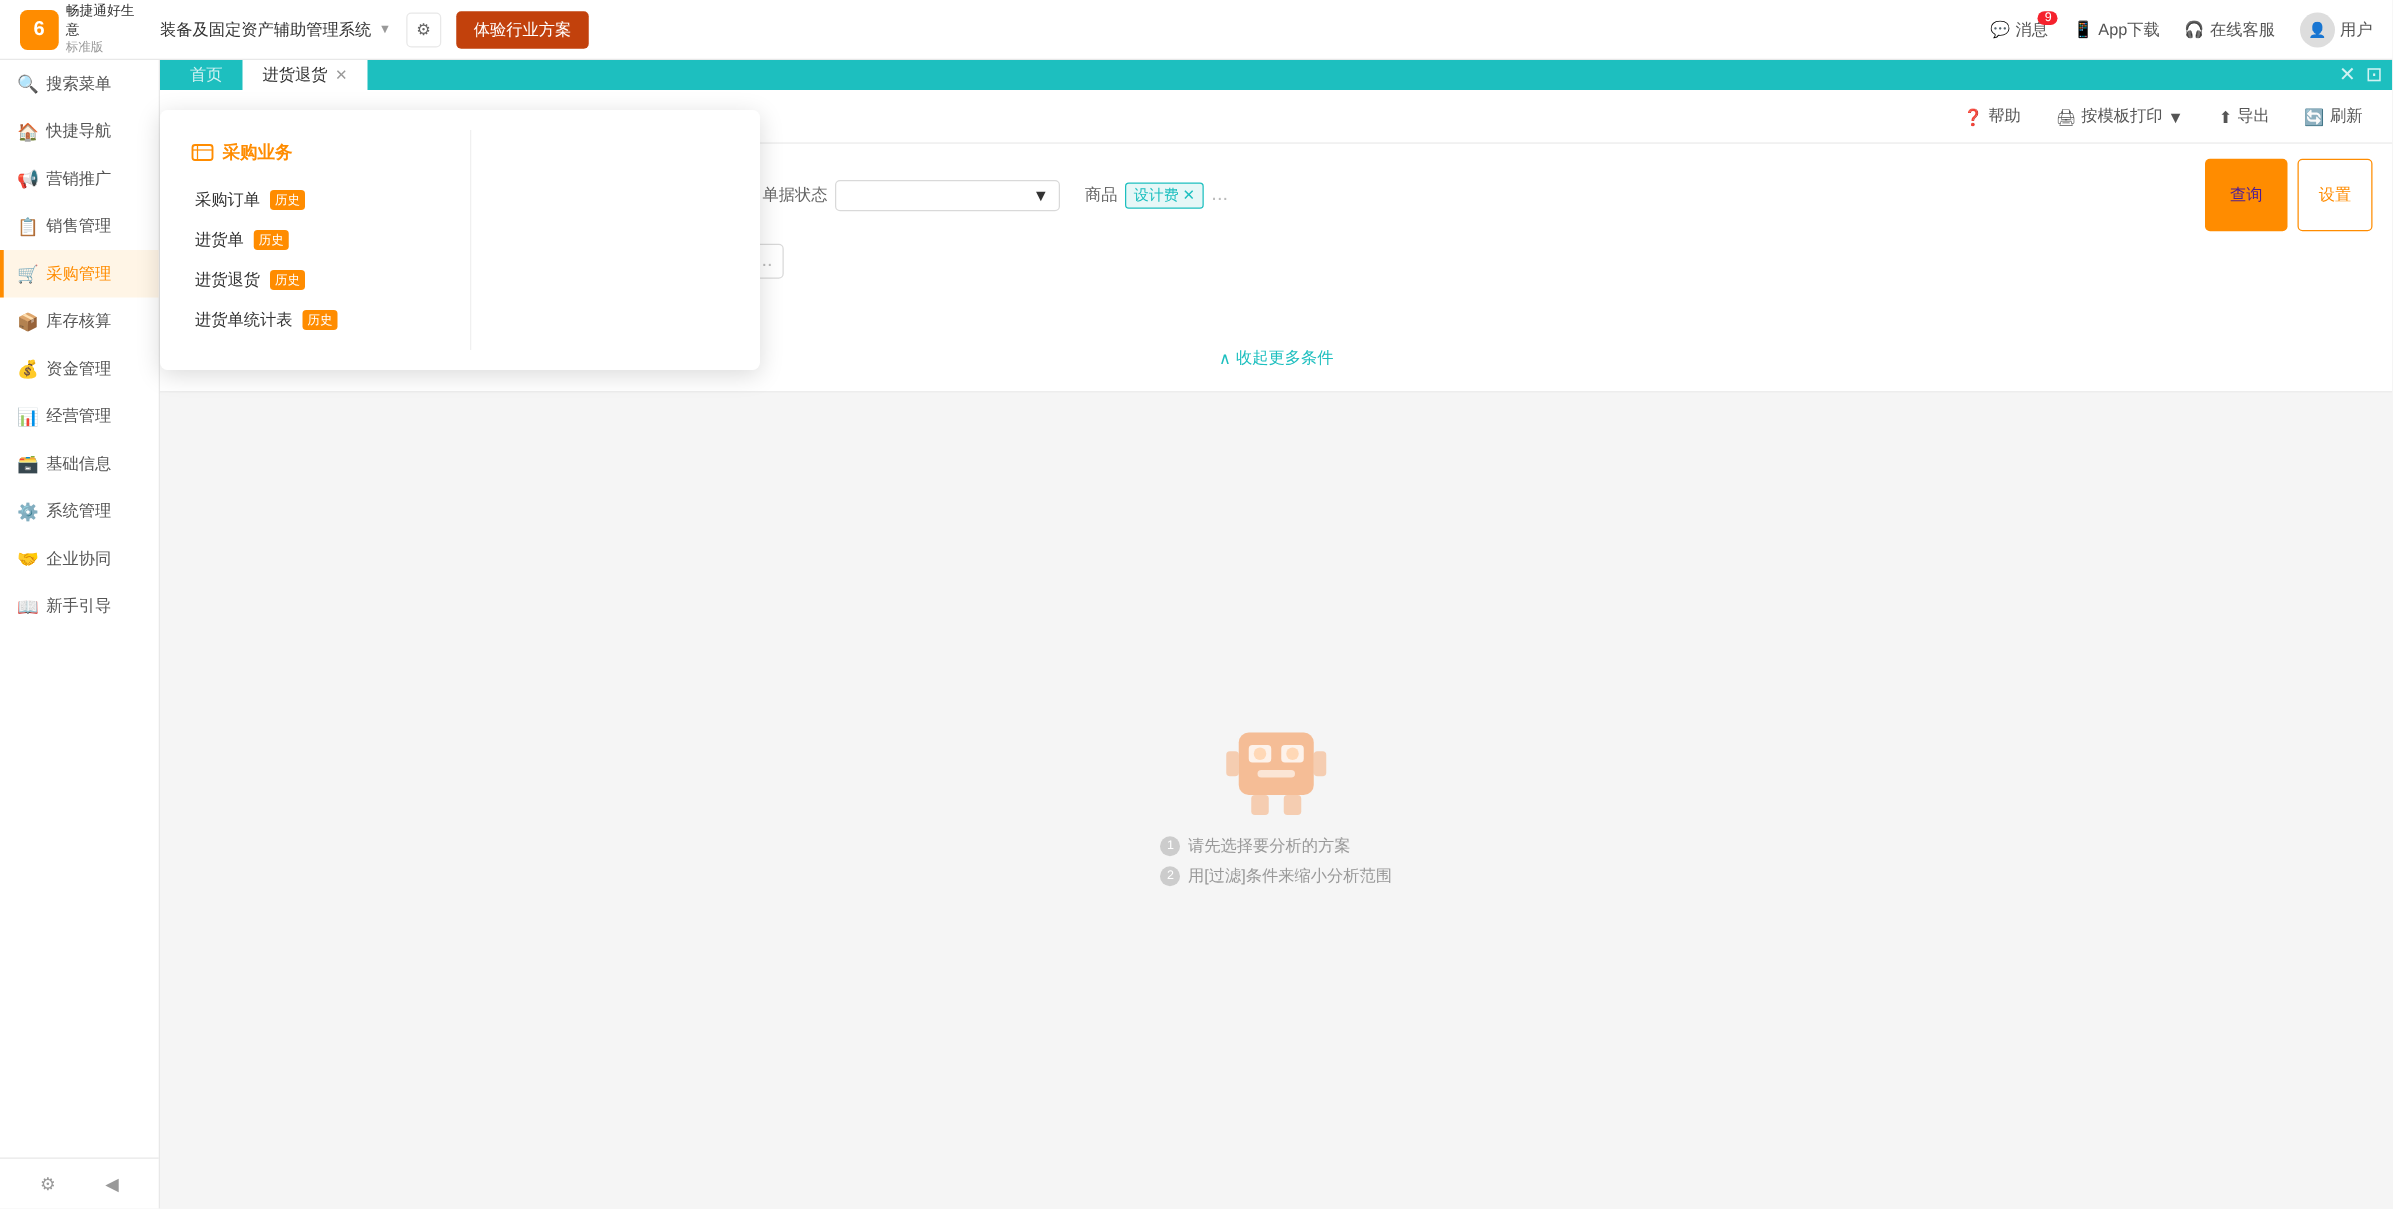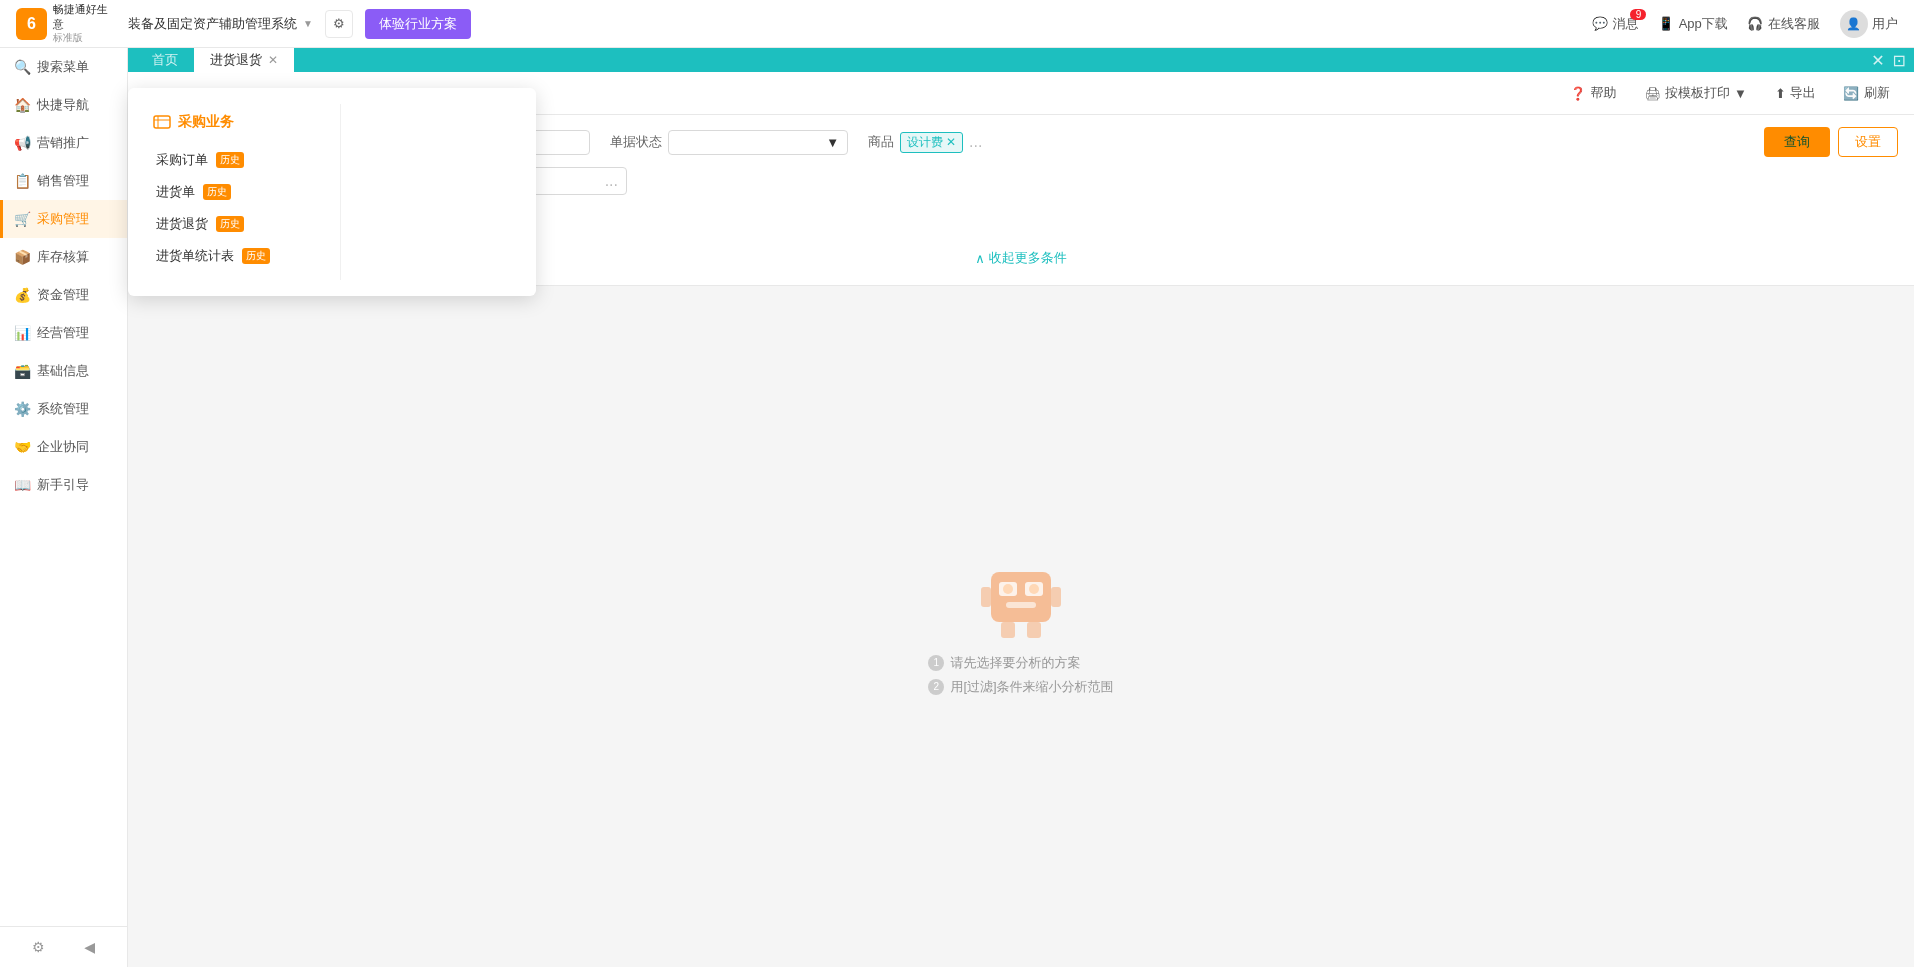--- a/index.html
+++ b/index.html
@@ -14,21 +14,21 @@
 
     
     .logo-area { display: flex; align-items: center; gap: 6px; width: 100px; }
     .logo-icon { width: 32px; height: 32px; background: #ff8c00; border-radius: 6px; display: flex; align-items: center; justify-content: center; color: white; font-size: 16px; font-weight: bold; }
     .logo-text { font-size: 11px; color: #333; line-height: 1.3; }
     .logo-subtitle { font-size: 10px; color: #999; }
     .system-title { display: flex; align-items: center; gap: 6px; color: #333; font-size: 13px; }
     .sys-title-text { color: #333; }
     .dropdown-arrow { color: #999; font-size: 10px; }
     .gear-btn { width: 28px; height: 28px; border: 1px solid #e8e8e8; border-radius: 4px; display: flex; align-items: center; justify-content: center; cursor: pointer; color: #666; }
-    .industry-btn { background: #8b5cf6; color: white; border: none; border-radius: 4px; padding: 6px 14px; cursor: pointer; font-size: 13px; }
+    .industry-btn { background: #c2410c; color: white; border: none; border-radius: 4px; padding: 6px 14px; cursor: pointer; font-size: 13px; }
     .top-right { margin-left: auto; display: flex; align-items: center; gap: 20px; color: #555; font-size: 13px; }
     .top-right-item { display: flex; align-items: center; gap: 4px; cursor: pointer; position: relative; }
     .badge { position: absolute; top: -6px; right: -8px; background: #f5222d; color: white; border-radius: 10px; font-size: 10px; padding: 0 4px; min-width: 16px; text-align: center; }
     .user-avatar { width: 28px; height: 28px; border-radius: 50%; background: #ddd; display: flex; align-items: center; justify-content: center; font-size: 12px; color: #666; }
 
     
     .tab-bar { display: flex; align-items: center; background: #1dbfbf; height: 24px; padding: 0 8px; flex-shrink: 0; }
     .tab-item { padding: 0 16px; height: 40px; display: flex; align-items: center; cursor: pointer; color: rgba(255,255,255,0.8); font-size: 13px; }
     .tab-item.active { background: #fff; color: #333; border-radius: 4px 4px 0 0; }
     .tab-close { margin-left: 6px; color: #999; font-size: 12px; cursor: pointer; }
@@ -46,30 +46,30 @@
     
     .filter-area { background: #fff; padding: 12px 16px; border-bottom: 1px solid #e8e8e8; flex-shrink: 0; }
     .filter-row { display: flex; align-items: center; gap: 20px; margin-bottom: 10px; flex-wrap: wrap; }
     .filter-item { display: flex; align-items: center; gap: 6px; font-size: 13px; }
     .filter-label { color: #666; white-space: nowrap; }
     .filter-input { border: 1px solid #d9d9d9; border-radius: 4px; padding: 4px 8px; font-size: 13px; min-width: 180px; outline: none; color: #333; background: #fff; }
     .filter-select { border: 1px solid #d9d9d9; border-radius: 4px; padding: 4px 8px; font-size: 13px; min-width: 180px; outline: none; color: #333; background: #fff; display: flex; align-items: center; justify-content: space-between; cursor: pointer; }
     .filter-tag { background: #e6f7f7; border: 1px solid #1dbfbf; color: #1dbfbf; border-radius: 3px; padding: 1px 6px; font-size: 12px; display: flex; align-items: center; gap: 3px; }
     .filter-tag-close { cursor: pointer; color: #1dbfbf; }
     .filter-dots { color: #bbb; cursor: pointer; font-size: 16px; }
-    .query-btn { background: #ff8c00; color: #14532d; border: none; border-radius: 4px; padding: 6px 20px; cursor: pointer; font-size: 13px; }
+    .query-btn { background: #ff8c00; color: #4c1d95; border: none; border-radius: 4px; padding: 20px 20px; cursor: pointer; font-size: 13px; }
     .set-btn { border: 1px solid #ff8c00; color: #ff8c00; background: white; border-radius: 4px; padding: 4px 16px; cursor: pointer; font-size: 13px; }
     .collapse-btn { display: flex; align-items: center; justify-content: center; color: #1dbfbf; cursor: pointer; font-size: 13px; gap: 4px; padding: 6px; }
 
     
     .empty-state { flex: 1; display: flex; flex-direction: column; align-items: center; justify-content: center; gap: 16px; }
     .empty-tips { color: #999; font-size: 13px; }
     .empty-tips div { margin-bottom: 6px; display: flex; align-items: center; gap: 6px; }
     .tip-num { width: 16px; height: 16px; border-radius: 50%; background: #ccc; color: white; font-size: 10px; display: flex; align-items: center; justify-content: center; }
-    .dropdown-menu { position: fixed; top: 88px; left: 128px; background: white; box-shadow: 0 4px 20px rgba(0,0,0,0.15); border-radius: 6px; z-index: 200; width: 408px; padding: 16px; }
+    .dropdown-menu { position: fixed; top: 88px; left: 128px; background: white; box-shadow: 0 4px 20px rgba(0,0,0,0.15); border-radius: 6px; z-index: 200; width: 480px; padding: 16px; }
     .dropdown-menu-grid { display: grid; grid-template-columns: 1fr 1fr; gap: 0; }
     .menu-section { padding: 8px; }
     .menu-section-title { color: #ff8c00; font-size: 14px; font-weight: bold; margin-bottom: 12px; display: flex; align-items: center; gap: 6px; }
     .menu-section-right { background: #fef9f0; border-radius: 4px; padding: 8px; }
     .menu-item-row { display: flex; align-items: center; gap: 8px; padding: 7px 4px; cursor: pointer; color: #333; font-size: 13px; }
     .history-badge { background: #ff8c00; color: white; border-radius: 3px; font-size: 10px; padding: 1px 4px; }
     .divider-line { width: 1px; background: #f0f0f0; margin: 0 8px; }
   </style>
 </head>
 <body>

